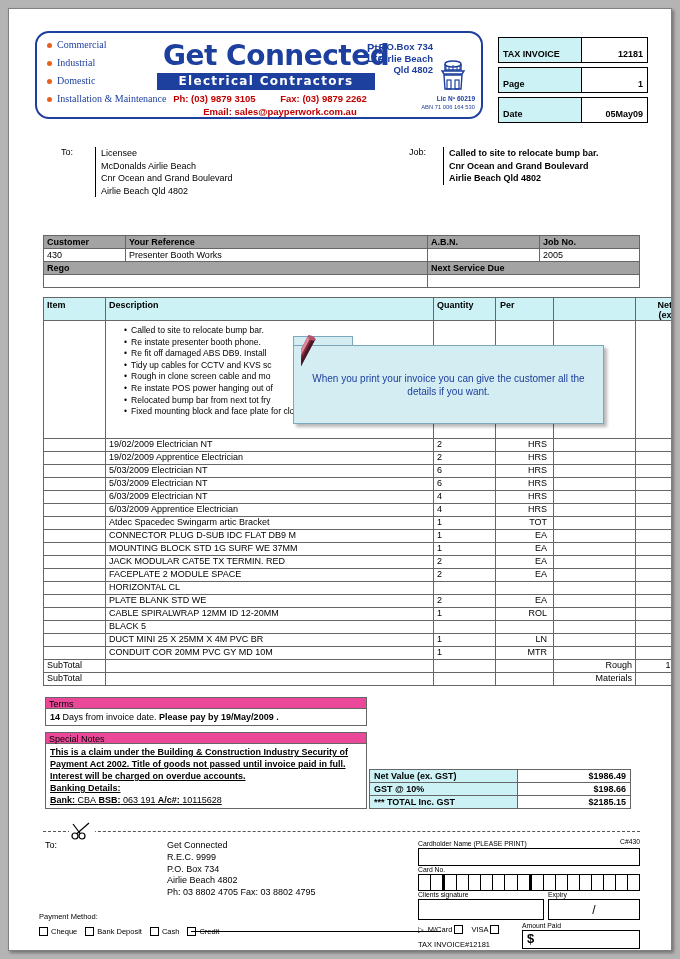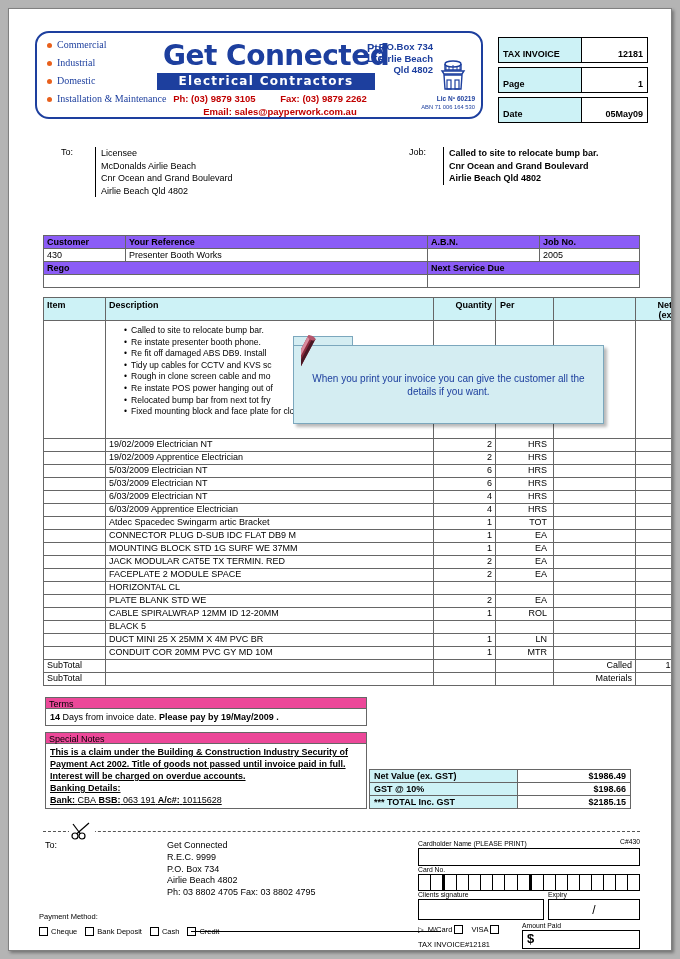--- a/index.html
+++ b/index.html
@@ -96,30 +96,30 @@
     margin-left:34px; border-left:1px solid #000; padding-left:5px;
     line-height:12.5px; font-size:9px; white-space:nowrap;
   }
   .jobblk .addr { font-weight:bold; }
 
   
   table.grid { border-collapse:collapse; }
   table.grid td { border:1px solid #666; font-size:9px; padding:0 3px; height:13px; }
   .cust { position:absolute; left:34px; top:226px; width:597px; }
   .cust table { width:100%; }
-  .hdrc { background:#8b5cf6; font-weight:bold; }
+  .hdrc { background:#a3a3a3; font-weight:bold; }
 
   
   .items { position:absolute; left:34px; top:288px; width:659px; }
   .items table { width:100%; table-layout:fixed; }
   .items td { border:1px solid #666; font-size:8.6px; padding:0 3px; height:11.6px; vertical-align:top;}
   .items .ih { background:#cdf2f6; font-weight:bold; font-size:9px; height:auto; padding-top:2px;}
   .c-item { width:62px; }
   .c-desc { width:auto; }
-  .c-qty  { width:62px; text-align:right; }
+  .c-qty  { width:62px; text-align:left; }
   .c-per  { width:58px; text-align:right; padding-right:6px !important; }
   .c-blank{ width:82px; }
   .c-net  { width:66px; text-align:right; }
   .ih.c-per { text-align:left; padding-left:4px !important;}
   .ih.c-net { text-align:right; }
   .bulletcell { height:118px !important; padding:4px 0 0 8px !important; }
   .bulletcell ul { margin:0; padding:0 0 0 10px; list-style:none; }
   .bulletcell li { font-size:8.6px; line-height:11.6px; white-space:nowrap; }
   .bulletcell li::before { content:"\2022"; margin-right:4px; }
   .subrow td { font-weight:normal; }
@@ -479,21 +479,21 @@
             <td class="c-per">MTR</td>
             <td class="c-blank"></td>
             <td class="c-net"></td>
           </tr>
 
       <tr class="subrow">
         <td class="c-item sublbl">SubTotal</td>
         <td class="c-desc"></td>
         <td class="c-qty"></td>
         <td class="c-per"></td>
-        <td class="c-blank tright">Called</td>
+        <td class="c-blank tright">Rough</td>
         <td class="c-net">1590.00</td>
       </tr>
       <tr class="subrow">
         <td class="c-item sublbl">SubTotal</td>
         <td class="c-desc"></td>
         <td class="c-qty"></td>
         <td class="c-per"></td>
         <td class="c-blank tright">Materials</td>
         <td class="c-net">396.49</td>
       </tr>

